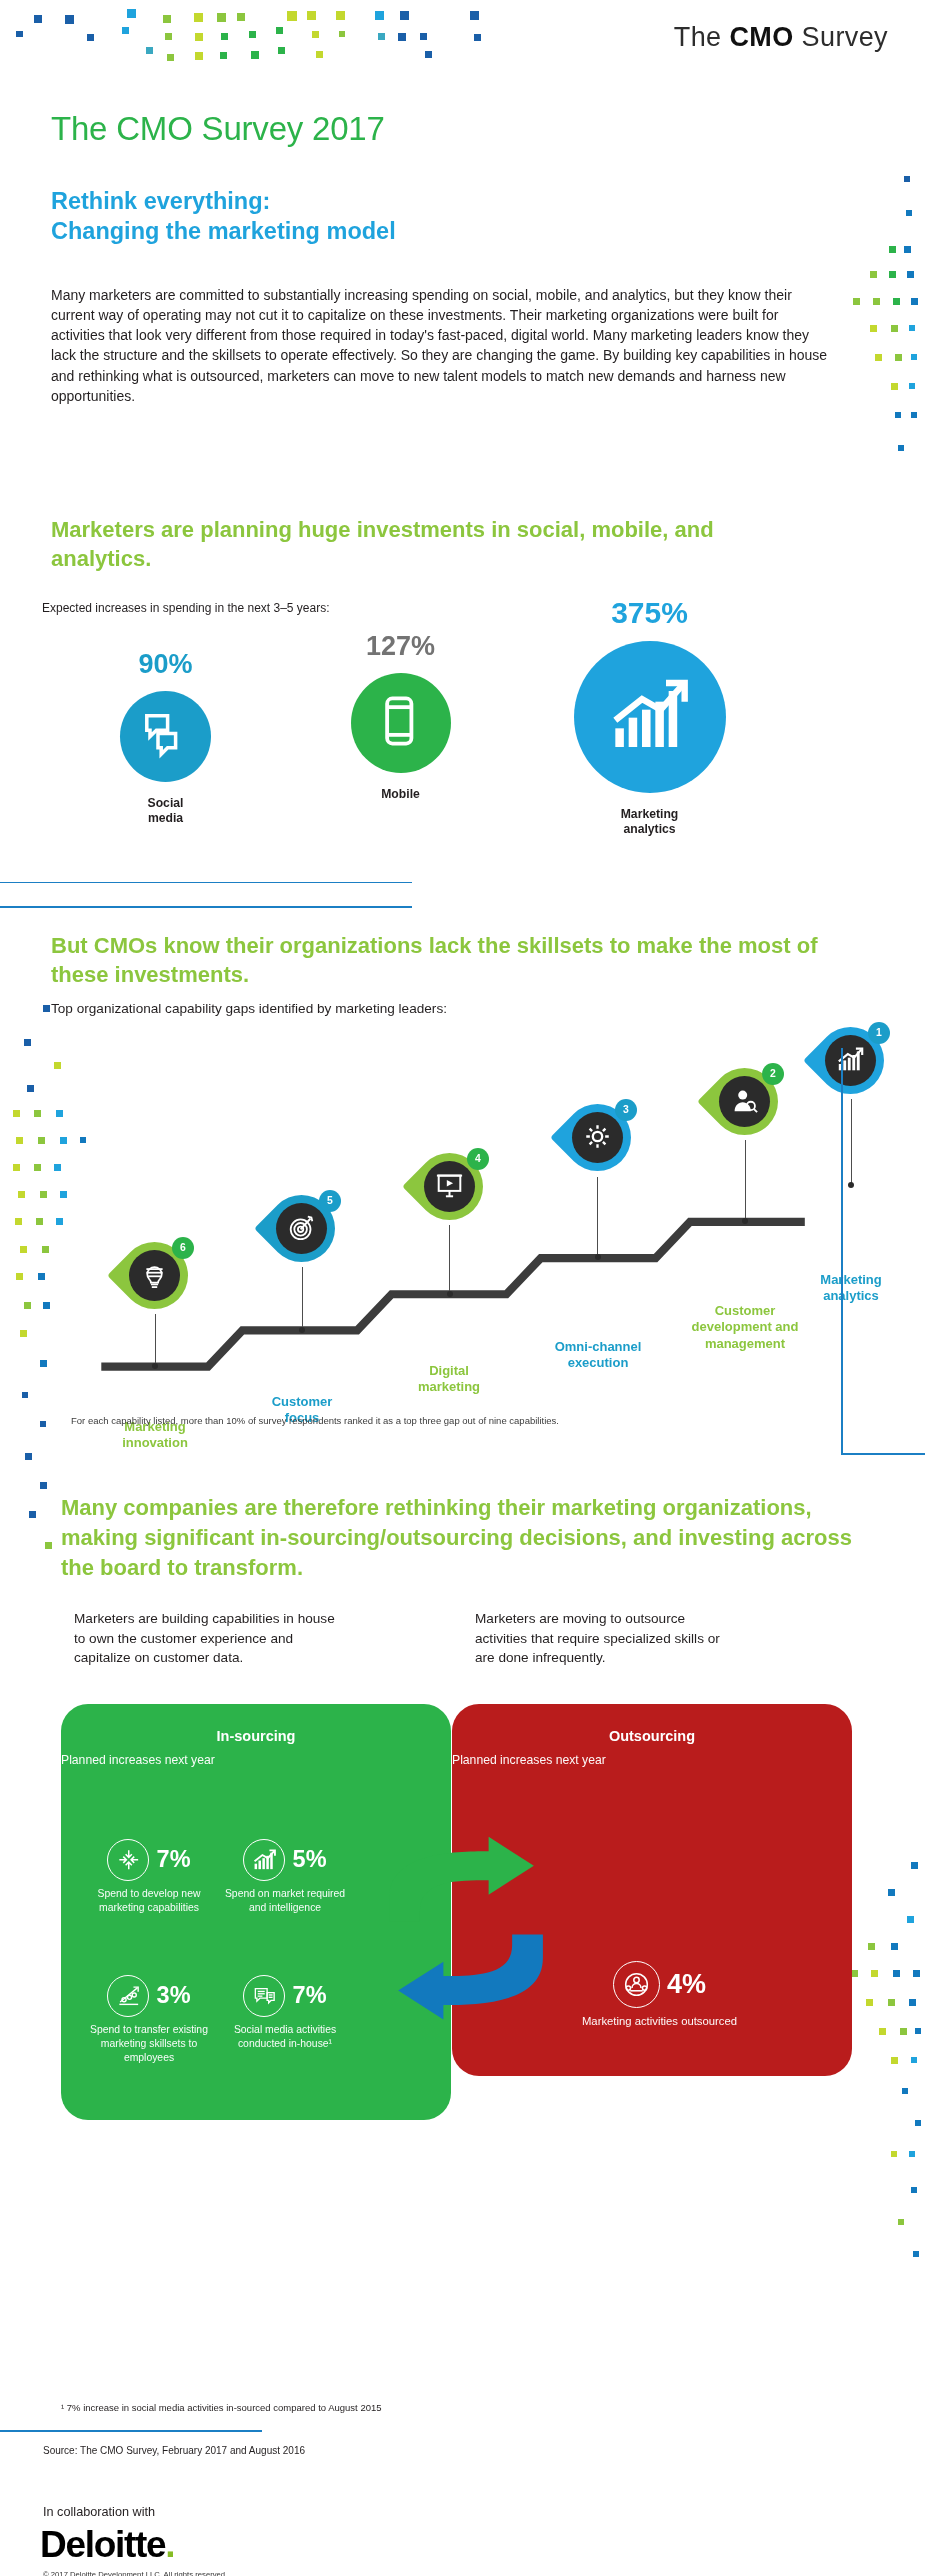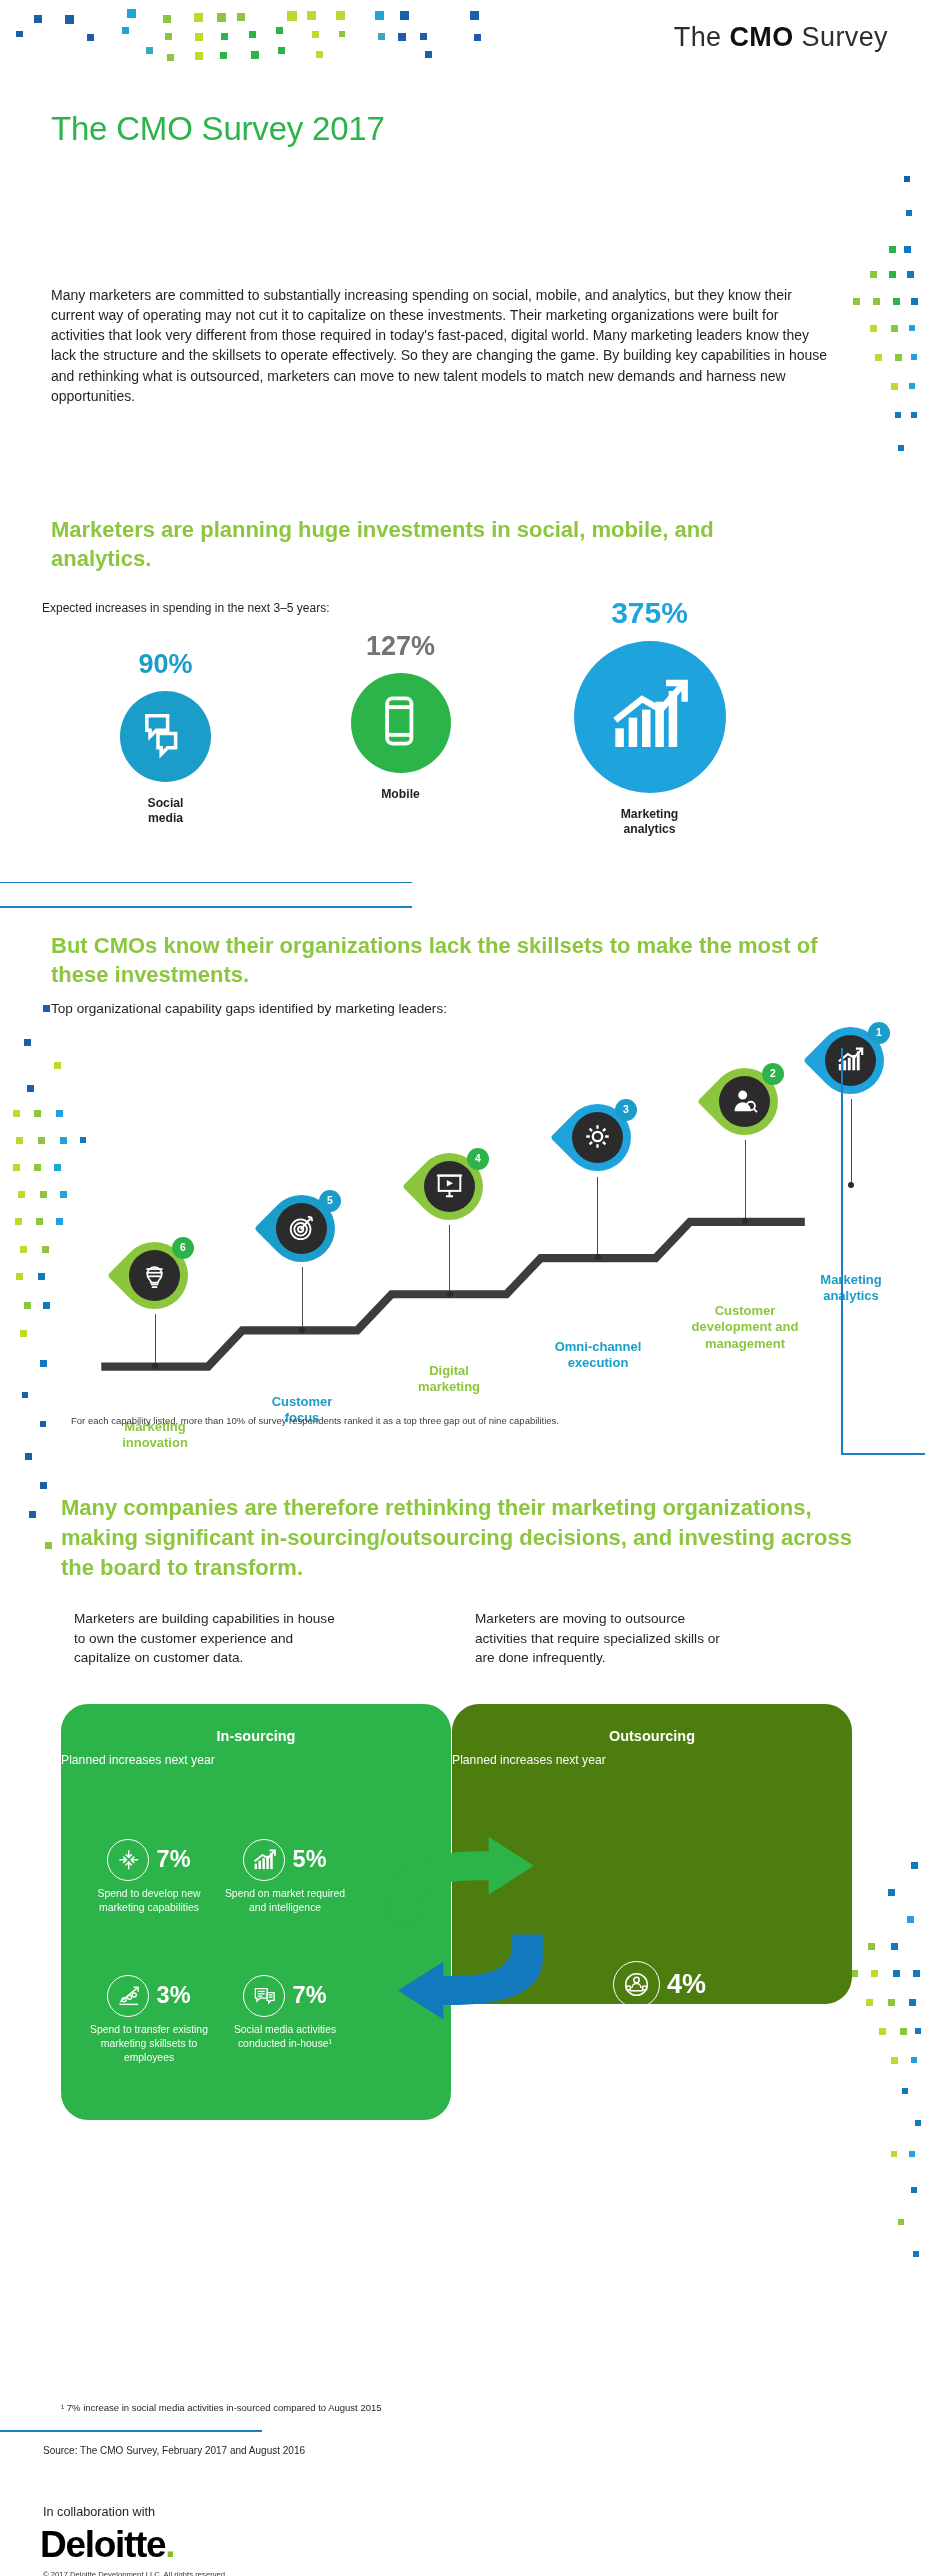--- a/index.html
+++ b/index.html
@@ -268,20 +268,24 @@
       <div class="dot" style="left: 40px; top: 1482px; width: 7.2px; height: 7.2px; background: rgb(26, 95, 168);"></div>
       <div class="dot" style="left: 29px; top: 1511px; width: 7.2px; height: 7.2px; background: rgb(26, 95, 168);"></div>
       <div class="dot" style="left: 45px; top: 1542px; width: 7.2px; height: 7.2px; background: rgb(140, 198, 62);"></div>
     </div>
   <div id="dots-bottom"></div>
 
   <div id="brand-logo"><span>The </span><b>CMO</b><span> Survey</span></div>
 
   <h1 id="main-title">The CMO Survey 2017</h1>
 
+  <div id="subtitle">
+    <div><b>Rethink</b><span> everything:</span></div>
+    <div>Changing the marketing model</div>
+  </div>
 
   <p id="intro-paragraph">Many marketers are committed to substantially increasing spending on social, mobile, and analytics, but they know their current way of operating may not cut it to capitalize on these investments. Their marketing organizations were built for activities that look very different from those required in today's fast-paced, digital world. Many marketing leaders know they lack the structure and the skillsets to operate effectively. So they are changing the game. By building key capabilities in house and rethinking what is outsourced, marketers can move to new talent models to match new demands and harness new opportunities.</p>
 
   <h2 id="invest-heading">Marketers are planning huge investments in social, mobile, and analytics.</h2>
   <div id="invest-sub">Expected increases in spending in the next 3–5 years:</div>
   <div id="stats-row">
       <div class="stat" style="left: 75px; top: 651px; width: 181px;">
         <div class="val" style="font-size:27px;color:#1b9dc9;">90%</div>
         <div class="circle" style="width:91px;height:91px;background:#1b9dc9;">
           <span><svg width="48" height="48" viewBox="0 0 30 30" aria-hidden="true">
@@ -450,21 +454,21 @@
   <div id="stair-note">For each capability listed, more than 10% of survey respondents ranked it as a top three gap out of nine capabilities.</div>
 
   <div class="rule" style="left:841px;top:1048px;width:1.8px;height:407px;"></div>
   <div class="rule" style="left:841px;top:1453px;width:85px;height:1.8px;"></div>
 
   <h2 id="rethink-heading">Many companies are therefore rethinking their marketing organizations, making significant in-sourcing/outsourcing decisions, and investing across the board to transform.</h2>
 
   <p id="insourcing-intro">Marketers are building capabilities in house to own the customer experience and capitalize on customer data.</p>
   <p id="outsourcing-intro">Marketers are moving to outsource activities that require specialized skills or are done infrequently.</p>
 
-  <div class="panel" id="panel-outsourcing" style="left:452px;top:1704px;width:400px;height:300px;border-radius:27px;background:#4d7c0f;">
+  <div class="panel" id="panel-outsourcing" style="left:452px;top:1704px;width:400px;height:372px;border-radius:27px;background:#b91c1c;">
     <div class="p-title">Outsourcing</div>
     <div class="p-sub">Planned increases next year</div>
   </div>
 
   <div class="panel" id="panel-insourcing" style="left:61px;top:1704px;width:390px;height:416px;border-radius:27px;background:#2cb34a;">
     <div class="p-title">In-sourcing</div>
     <div class="p-sub">Planned increases next year</div>
   </div>
 
   <div id="metrics-insourcing">

